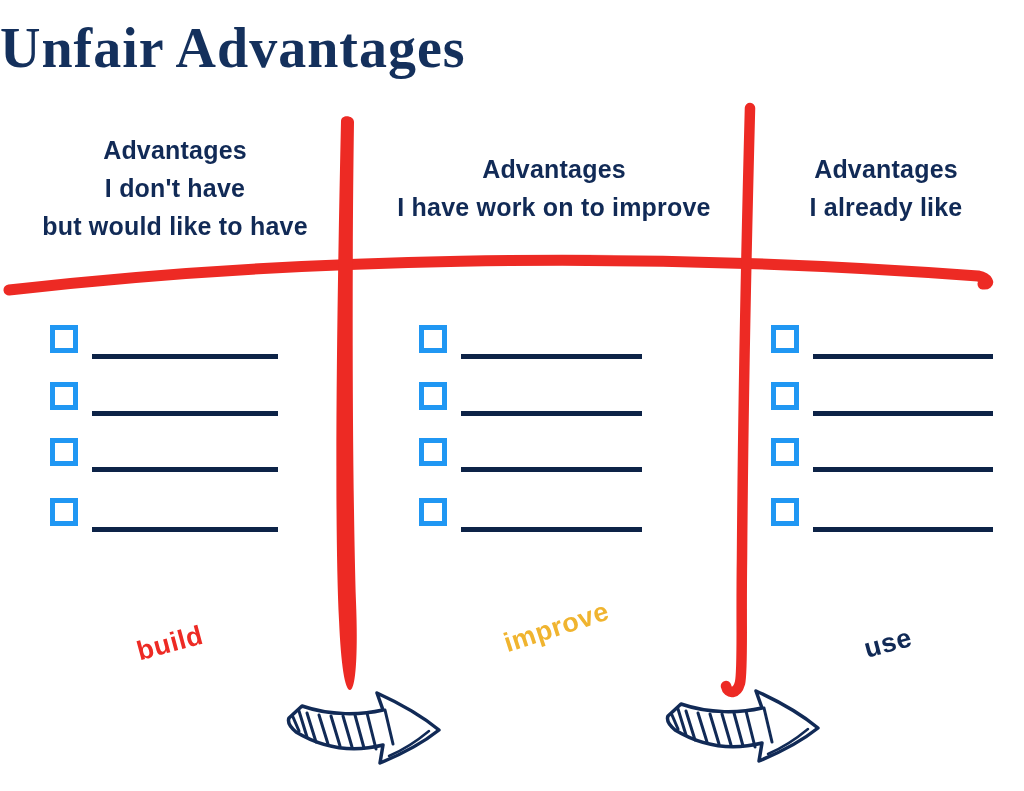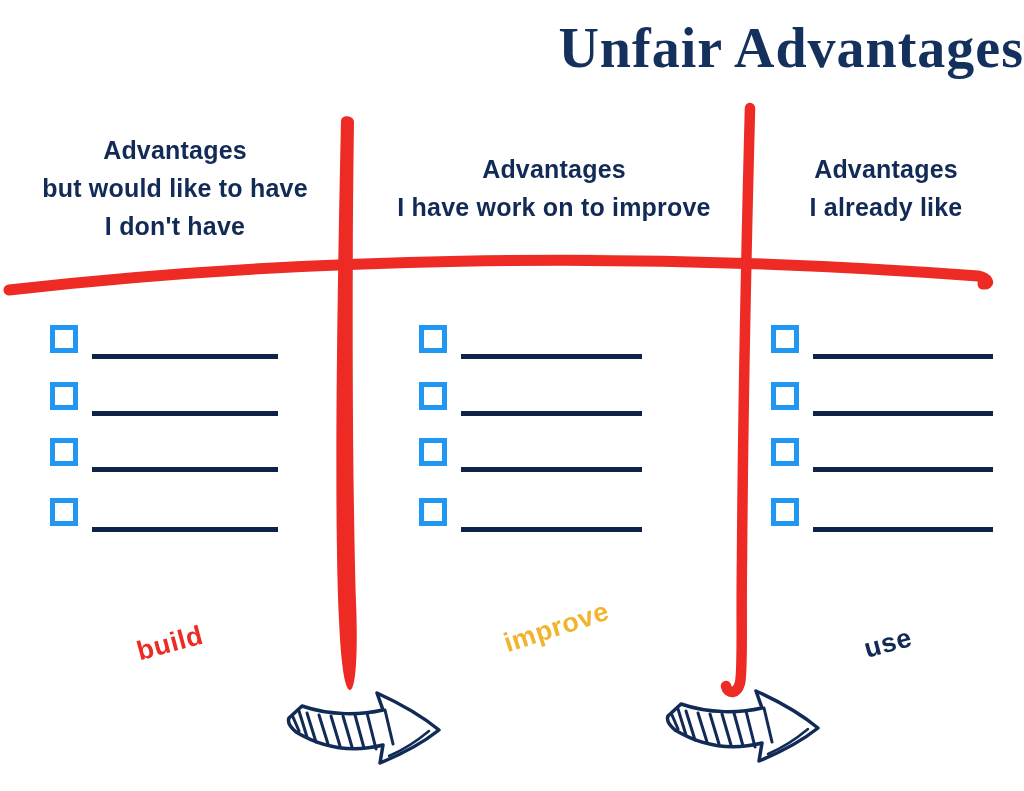--- a/index.html
+++ b/index.html
@@ -7,21 +7,21 @@
   body { font-family: "Liberation Sans", sans-serif; position: relative; }
 
   .canvas { position: absolute; inset: 0; width: 1024px; height: 791px; }
 
   
   .lines-layer { position: absolute; left: 0; top: 0; z-index: 1; }
 
   
   .title {
     position: absolute; top: 18px; left: 0; width: 1024px;
-    text-align: right; z-index: 2;
+    text-align: left; z-index: 2;
     font-family: "Liberation Serif", serif;
     font-weight: 700; font-size: 56px; line-height: 60px;
     color: #14305c; letter-spacing: 1px;
   }
 
   
   .col-header {
     position: absolute; z-index: 2; text-align: center;
     font-weight: 700; font-size: 25px; line-height: 38px;
     color: #112a56; letter-spacing: 0.2px;
@@ -82,22 +82,22 @@
              C354,115 341,114 341,121 Z" fill="#ed2a24"></path>
 
     <path d="M750,108 C746,260 743,420 742,558 C741,628 743,670 740,683
              C737,694 728,695 726,686" fill="none" stroke="#ed2a24" stroke-width="10.5" stroke-linecap="round"></path>
   </svg>
 
   <h1 class="title">Unfair Advantages</h1>
 
   <div class="col-header col-header-1">
     <div>Advantages</div>
+    <div>I don't have</div>
     <div>but would like to have</div>
-    <div>I don't have</div>
   </div>
   <div class="col-header col-header-2">
     <div>Advantages</div>
     <div>I have work on to improve</div>
   </div>
   <div class="col-header col-header-3">
     <div>Advantages</div>
     <div>I already like</div>
   </div>
 

